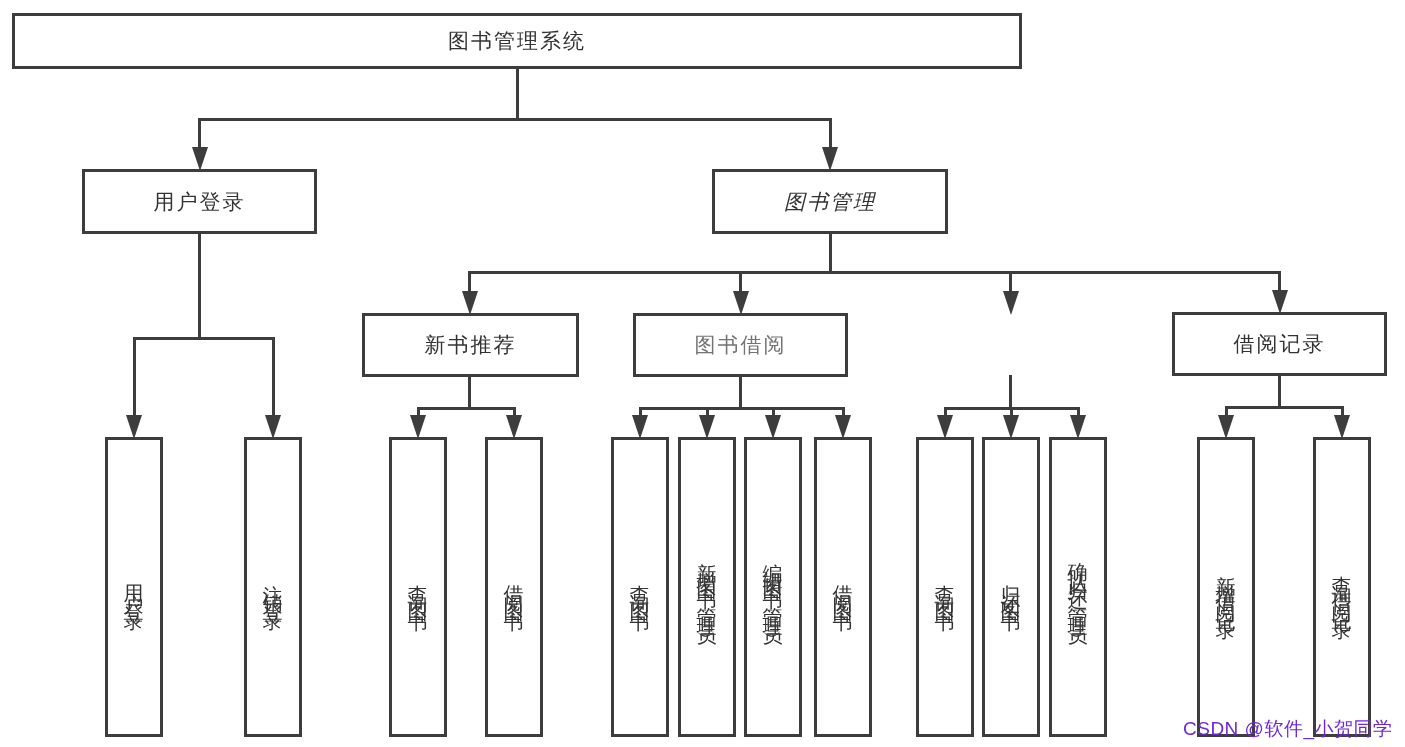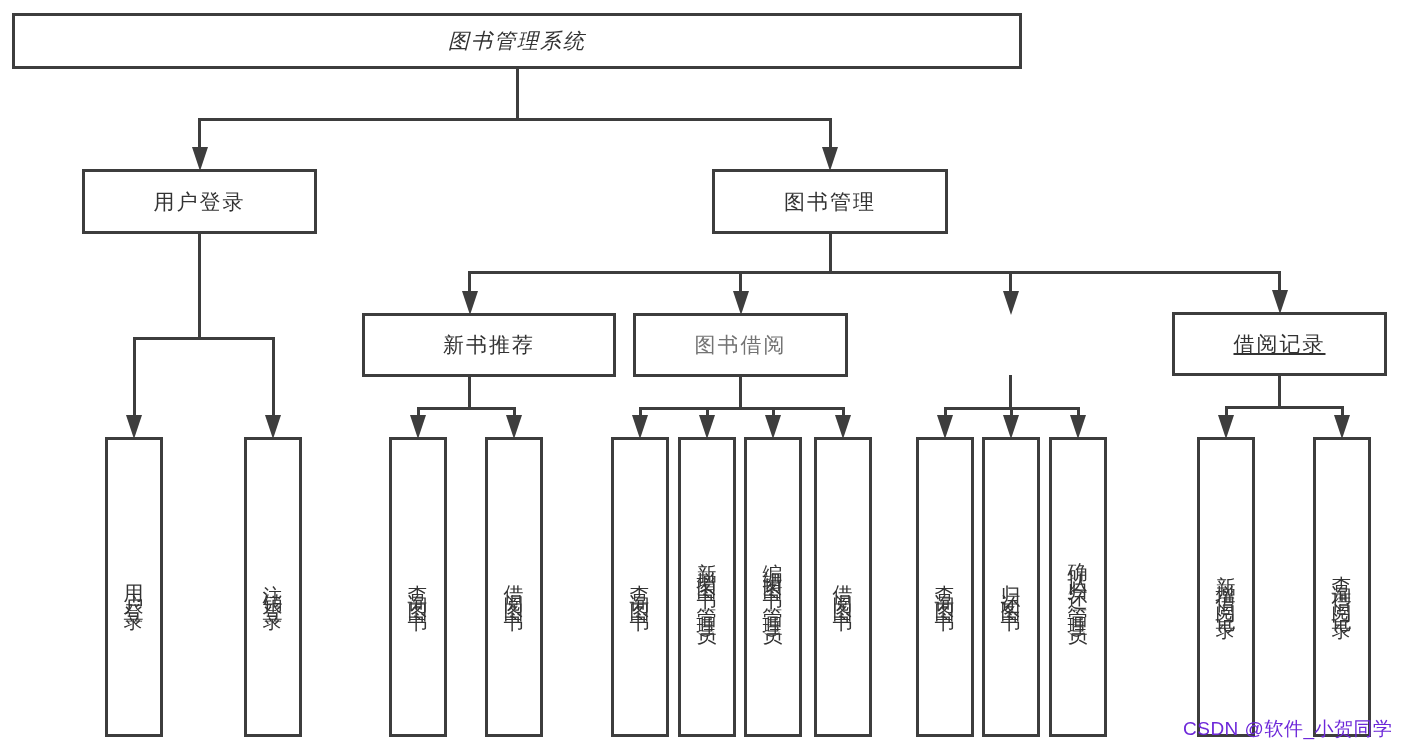--- a/index.html
+++ b/index.html
@@ -81,36 +81,36 @@
     <div class="arrow" style="left: 1003px; top: 415px; border-top-color: rgb(61, 61, 61);"></div>
     <div class="cline" style="left: 1076.5px; top: 407px; width: 3px; height: 10px; background: rgb(61, 61, 61);"></div>
     <div class="arrow" style="left: 1070px; top: 415px; border-top-color: rgb(61, 61, 61);"></div>
     <div class="cline" style="left: 1278px; top: 374px; width: 3px; height: 34px; background: rgb(61, 61, 61);"></div>
     <div class="cline" style="left: 1224.5px; top: 406px; width: 119px; height: 3px; background: rgb(61, 61, 61);"></div>
     <div class="cline" style="left: 1224.5px; top: 406px; width: 3px; height: 11px; background: rgb(61, 61, 61);"></div>
     <div class="arrow" style="left: 1218px; top: 415px; border-top-color: rgb(61, 61, 61);"></div>
     <div class="cline" style="left: 1340.5px; top: 406px; width: 3px; height: 11px; background: rgb(61, 61, 61);"></div>
     <div class="arrow" style="left: 1334px; top: 415px; border-top-color: rgb(61, 61, 61);"></div>
     <div class="node h" style="left: 12px; top: 13px; width: 1010px; height: 56px; border-color: rgb(61, 61, 61); background: rgb(255, 255, 255);">
-      <span style="color: rgb(51, 51, 51); font-style: italic;">图书管理系统</span>
+      <span style="color: rgb(51, 51, 51);">图书管理系统</span>
     </div>
     <div class="node h" style="left: 82px; top: 169px; width: 235px; height: 65px; border-color: rgb(61, 61, 61); background: rgb(255, 255, 255);">
       <span style="color: rgb(51, 51, 51);">用户登录</span>
     </div>
     <div class="node h" style="left: 712px; top: 169px; width: 236px; height: 65px; border-color: rgb(61, 61, 61); background: rgb(255, 255, 255);">
-      <span style="color: rgb(51, 51, 51);">图书管理</span>
+      <span style="color: rgb(51, 51, 51); font-style: italic;">图书管理</span>
     </div>
-    <div class="node h" style="left: 362px; top: 313px; width: 254px; height: 64px; border-color: rgb(61, 61, 61); background: rgb(255, 255, 255);">
+    <div class="node h" style="left: 362px; top: 313px; width: 217px; height: 64px; border-color: rgb(61, 61, 61); background: rgb(255, 255, 255);">
       <span style="color: rgb(51, 51, 51);">新书推荐</span>
     </div>
     <div class="node h" style="left: 633px; top: 313px; width: 215px; height: 64px; border-color: rgb(61, 61, 61); background: rgb(255, 255, 255);">
       <span style="color: #737373;">图书借阅</span>
     </div>
     <div class="node h" style="left: 1172px; top: 312px; width: 215px; height: 64px; border-color: rgb(61, 61, 61); background: rgb(255, 255, 255);">
-      <span style="color: rgb(51, 51, 51); text-decoration: underline;">借阅记录</span>
+      <span style="color: rgb(51, 51, 51);">借阅记录</span>
     </div>
     <div class="node v" style="left: 105px; top: 437px; width: 58px; height: 300px; border-color: rgb(61, 61, 61); background: rgb(255, 255, 255);">
       <span style="color: rgb(51, 51, 51);">用户登录</span>
     </div>
     <div class="node v" style="left: 244px; top: 437px; width: 58px; height: 300px; border-color: rgb(61, 61, 61); background: rgb(255, 255, 255);">
       <span style="color: rgb(51, 51, 51);">注销登录</span>
     </div>
     <div class="node v" style="left: 389px; top: 437px; width: 58px; height: 300px; border-color: rgb(61, 61, 61); background: rgb(255, 255, 255);">
       <span style="color: rgb(51, 51, 51);">查询图书</span>
     </div>

